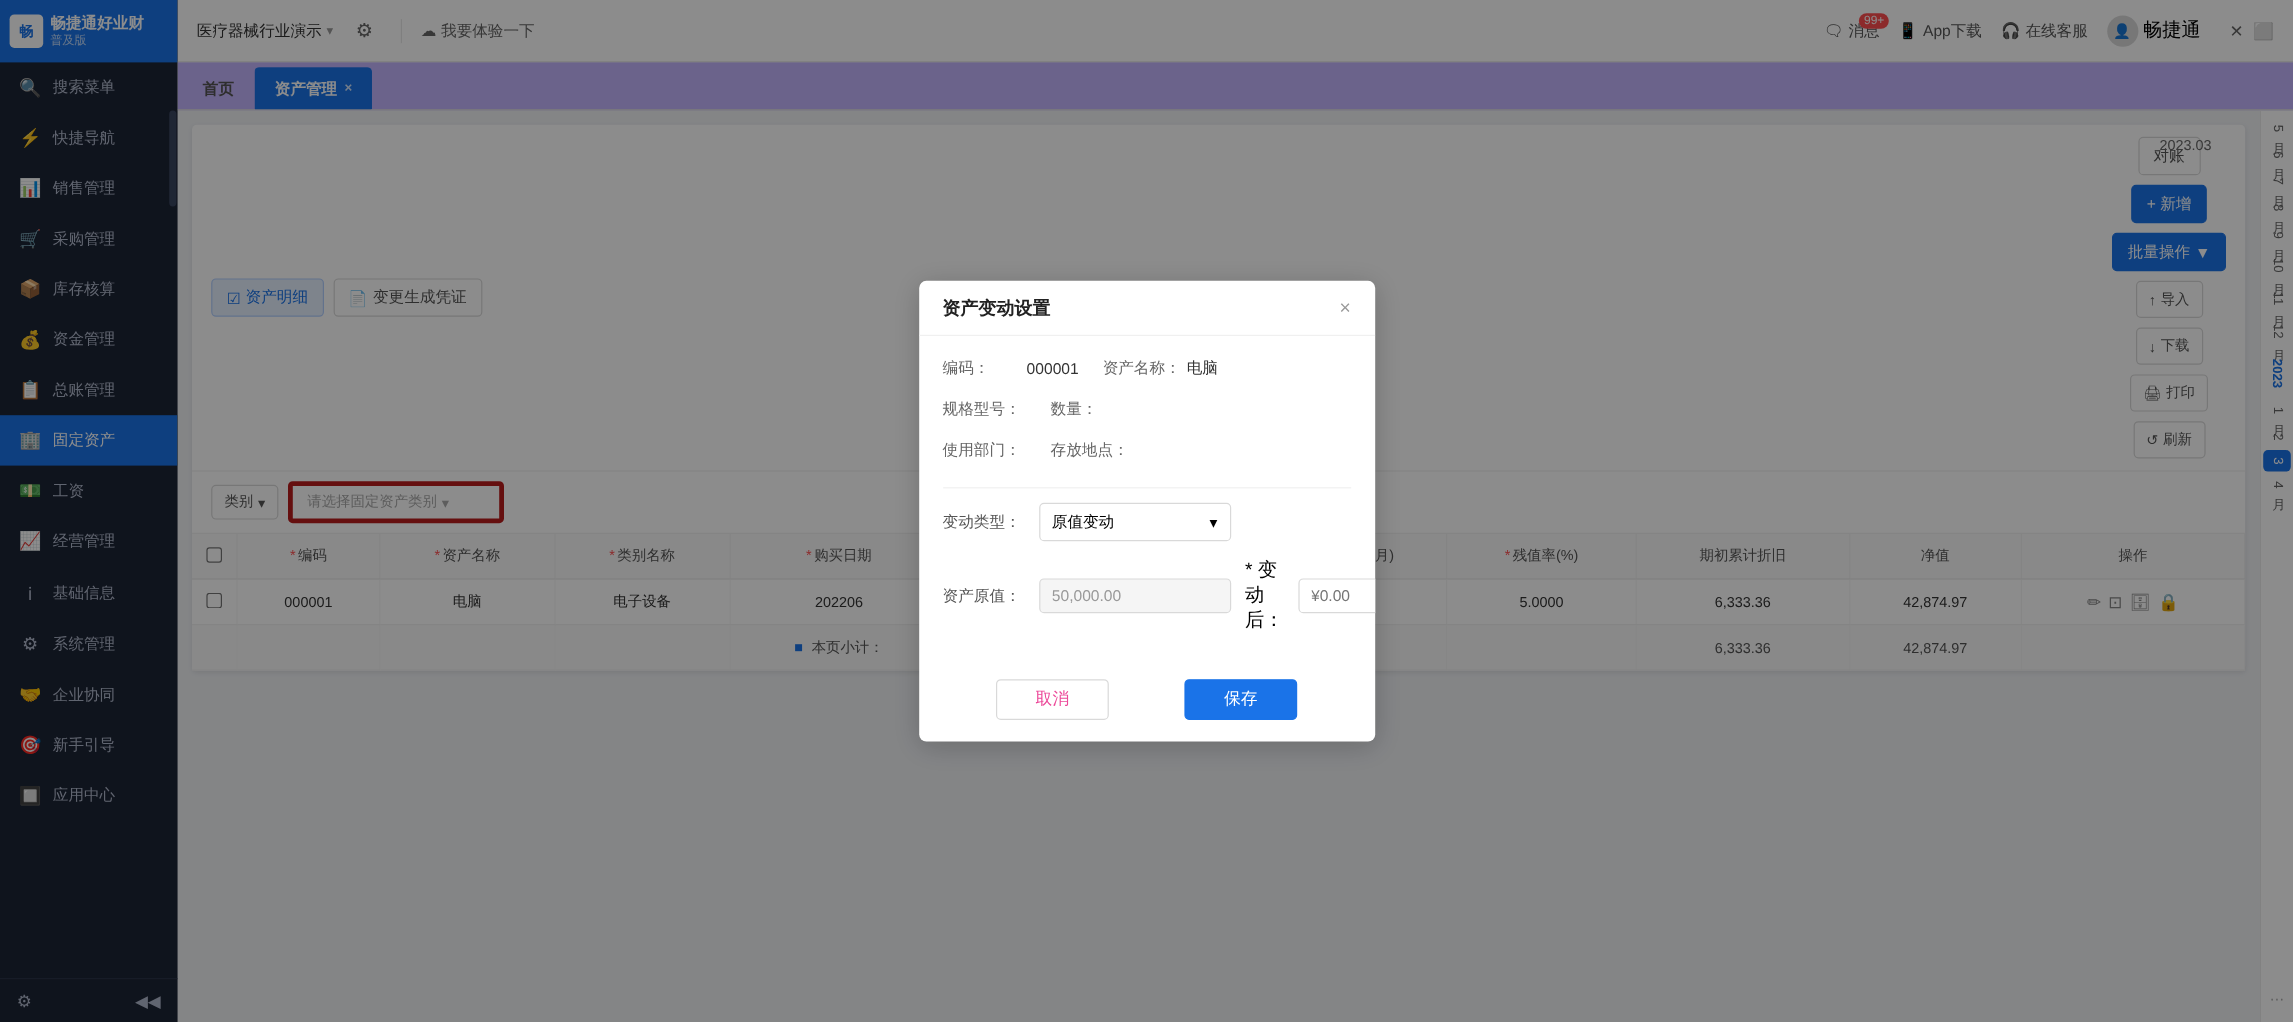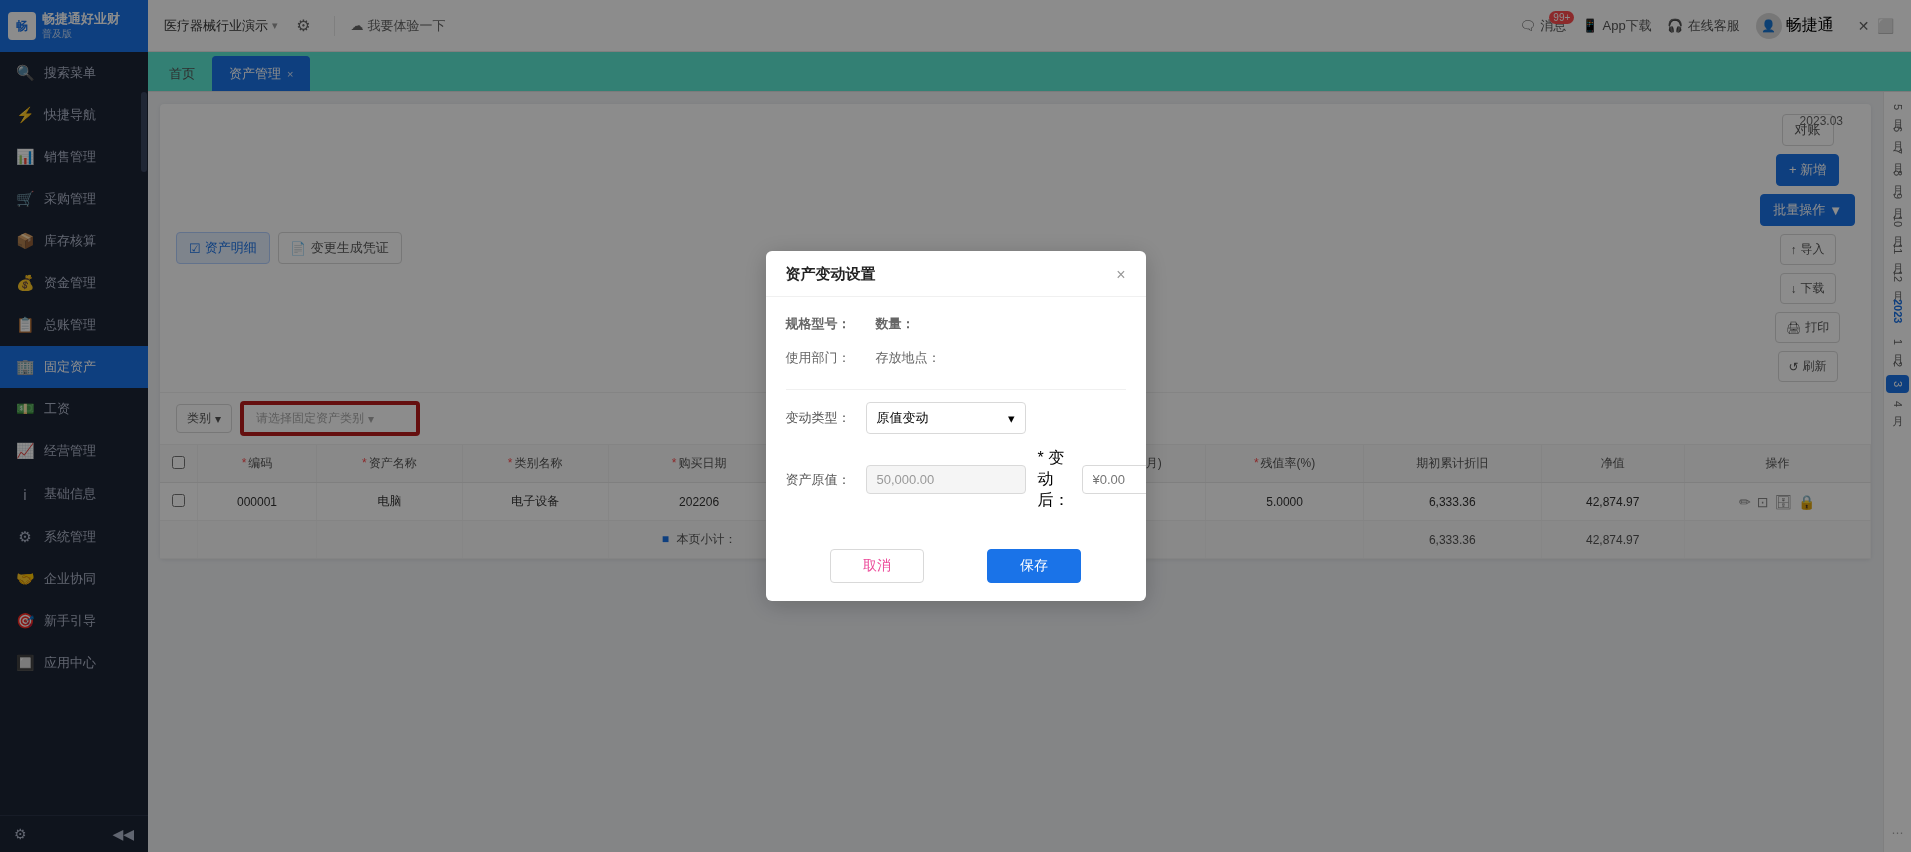--- a/index.html
+++ b/index.html
@@ -98,25 +98,26 @@
       position: absolute;
       top: -6px;
       right: -8px;
     }
     .topbar-user { display: flex; align-items: center; gap: 4px; cursor: pointer; }
     .user-avatar { width: 26px; height: 26px; border-radius: 50%; background: #d9d9d9; display: flex; align-items: center; justify-content: center; color: #888; font-size: 12px; }
 
     
     .tabsbar {
       height: 40px;
-      background: #5eead4;
+      background: #c4b5fd;
       border-bottom: 1px solid #e0e0e0;
       display: flex;
       align-items: flex-end;
       padding: 0 0 0 4px;
+      font-weight: bold;
     }
     .tab-item {
       display: flex;
       align-items: center;
       gap: 6px;
       padding: 8px 16px;
       font-size: 13px;
       color: #555;
       border: 1px solid transparent;
       border-bottom: none;
@@ -701,21 +702,31 @@
 </div>
 
 <div class="overlay">
   <div class="dialog">
     <div class="dialog-header">
       <span class="dialog-title">资产变动设置</span>
       <span class="dialog-close">×</span>
     </div>
     <div class="dialog-body">
 
-      <div style="display:flex;gap:20px;margin-bottom:6px;font-weight:bold;">
+      <div style="display:flex;gap:20px;margin-bottom:6px;">
+        <div class="dialog-row">
+          <span class="dialog-label">编码：</span>
+          <span class="dialog-value">000001</span>
+        </div>
+        <div class="dialog-row">
+          <span class="dialog-label">资产名称：</span>
+          <span class="dialog-value">电脑</span>
+        </div>
+      </div>
+      <div style="display:flex;gap:20px;margin-bottom:6px;">
         <div class="dialog-row">
           <span class="dialog-label">规格型号：</span>
           <span class="dialog-value"></span>
         </div>
         <div class="dialog-row">
           <span class="dialog-label">数量：</span>
           <span class="dialog-value"></span>
         </div>
       </div>
       <div style="display:flex;gap:20px;margin-bottom:6px;">

